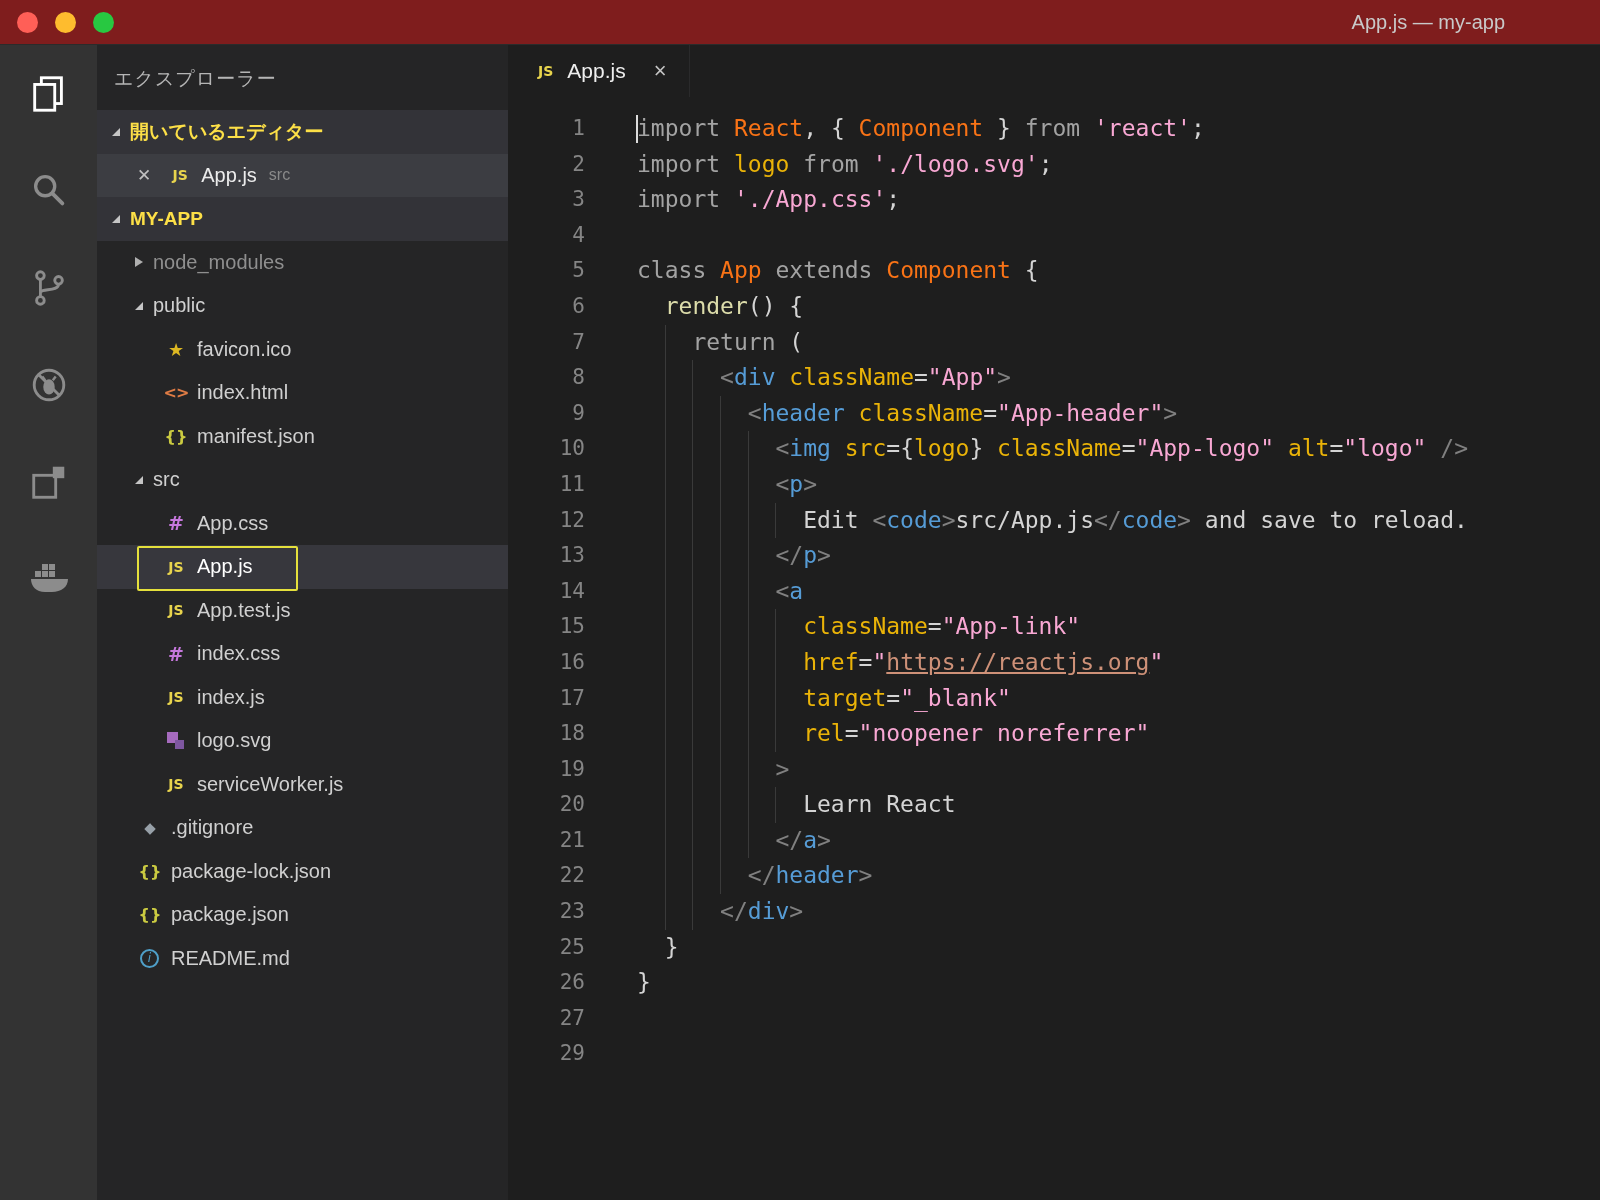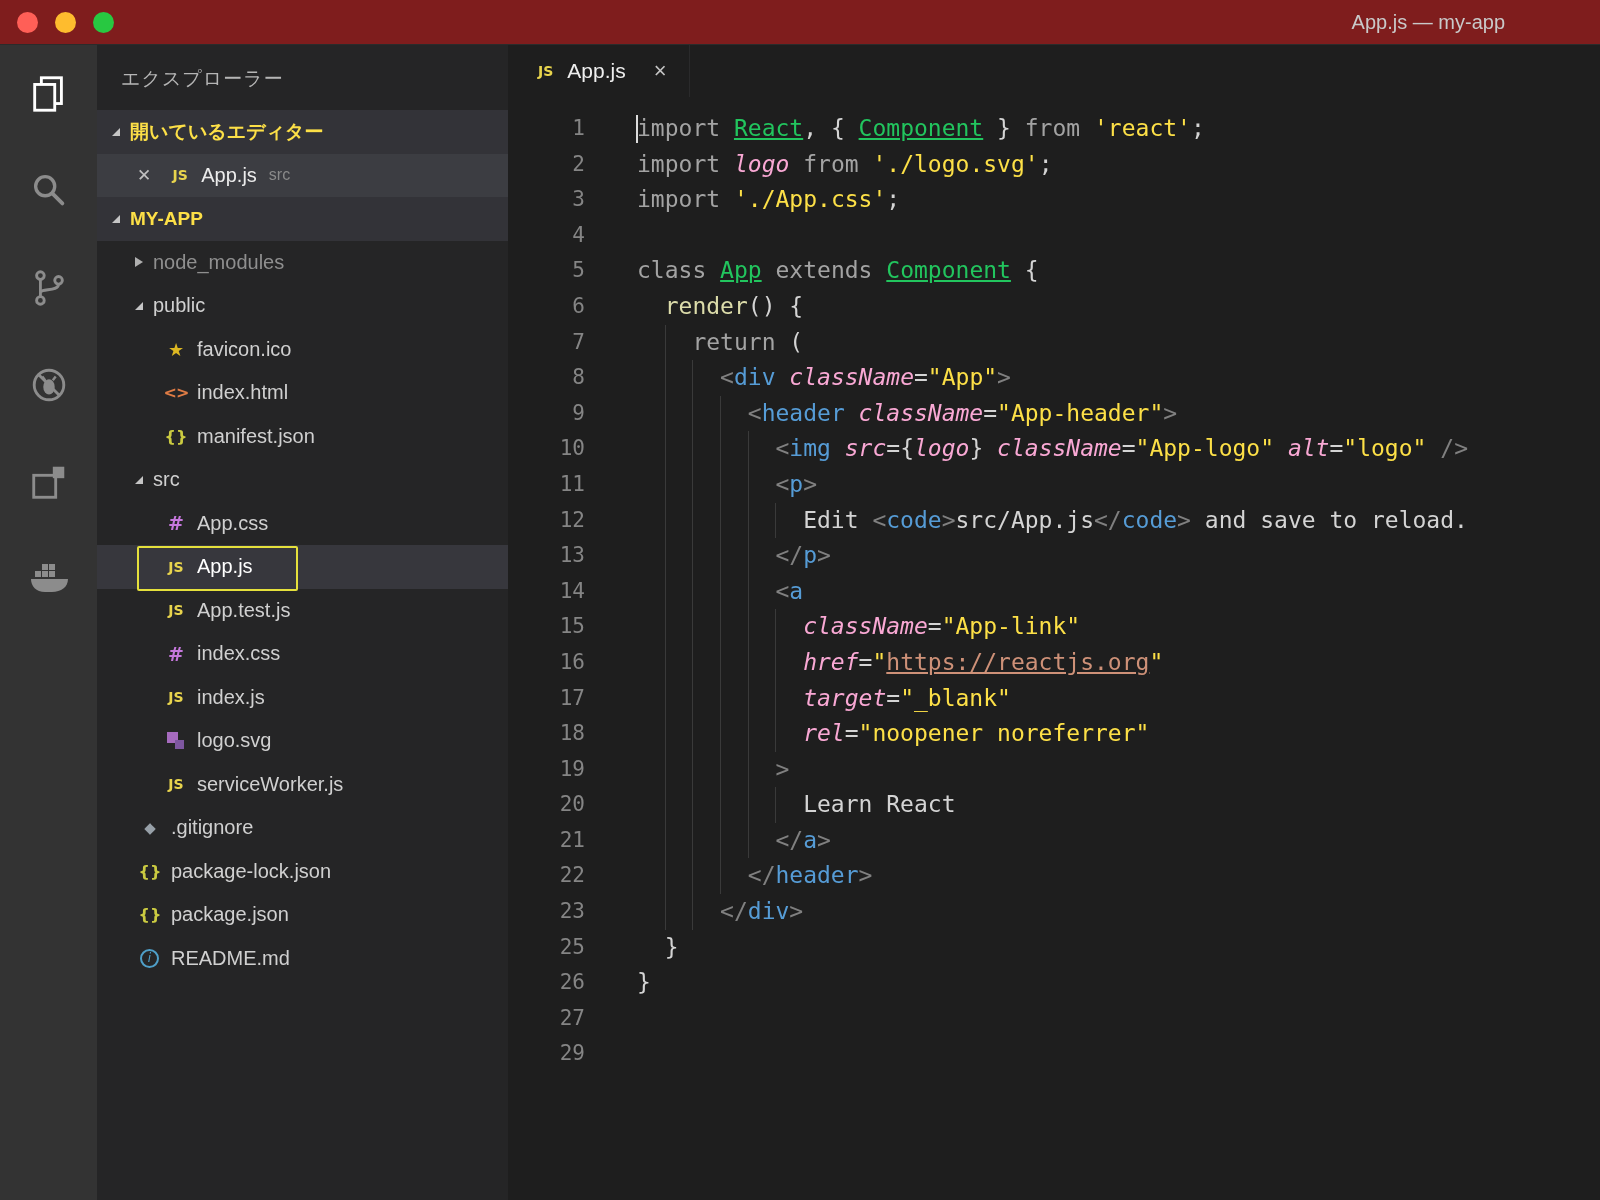--- a/index.html
+++ b/index.html
@@ -16,21 +16,21 @@
 
   
   .main { flex:1; display:flex; min-height:0; }
 
   
   .activitybar { width:97px; flex:none; background:#333333; display:flex; flex-direction:column; }
   .ab-item { height:97px; width:100%; display:flex; align-items:center; justify-content:center; cursor:pointer; }
 
   
   .sidebar { width:411px; flex:none; background:#252526; color:#cccccc; position:relative; font-size:20px; }
-  .sb-title { height:65px; line-height:68px; padding-left:24px; font-size:19px; color:#b5b5b5; letter-spacing:1px; }
+  .sb-title { height:65px; line-height:68px; padding-left:17px; font-size:19px; color:#b5b5b5; letter-spacing:1px; }
   .sb-row { height:43.5px; display:flex; align-items:center; }
   .sec-head { font-weight:bold; font-size:19px; color:#fde047; padding-left:15px; background:#333338; }
   .oe-item { background:#3c3d42; padding-left:40px; }
   .oe-close { color:#c0c0c0; font-size:17px; margin-right:14px; }
   .oe-label { color:#ececec; }
   .oe-detail { color:#8a8a8a; font-size:16px; margin-left:12px; }
 
   .tw { flex:none; width:0; height:0; margin-right:10px; }
   .tw-exp { border-bottom:8px solid #c5c5c5; border-left:8px solid transparent; }
   .tw-col { border-left:8px solid #b0b0b0; border-top:5px solid transparent; border-bottom:5px solid transparent; }
@@ -67,22 +67,22 @@
   .tab-close { color:#c5c5c5; font-size:22px; margin-left:28px; }
 
   .code { flex:1; padding-top:14px; font-family:"DejaVu Sans Mono",monospace;
           font-size:23px; line-height:35.6px; overflow:hidden; }
   .cl { display:flex; height:35.6px; }
   .ln { width:77px; flex:none; text-align:right; color:#858585; font-size:21px; }
   .lc { margin-left:52px; white-space:pre; position:relative; flex:1; }
   .ig { position:absolute; top:0; bottom:0; width:1px; background:#3a3a3a; font-style:normal; }
   .cursor { position:absolute; left:-1px; top:4px; height:28px; width:2px; background:#dcdcdc; }
 
-  .tk-pln{ color:#d4d4d4; } .tk-kw{ color:#a3a3a3; } .tk-type{ color:#22c55e;text-decoration:underline; }
-  .tk-var{ color:#f9a8d4;font-style:italic; } .tk-str{ color:#fde047; } .tk-fn{ color:#dcdcaa; }
+  .tk-pln{ color:#d4d4d4; } .tk-kw{ color:#a3a3a3; } .tk-type{ color:#f97316; }
+  .tk-var{ color:#eab308; } .tk-str{ color:#f9a8d4; } .tk-fn{ color:#dcdcaa; }
   .tk-tag{ color:#569cd6; } .tk-ang{ color:#808080; }
   .tk-lnk{ color:#ce9178; text-decoration:underline; }
 </style>
 </head>
 <body>
 
 <div class="window">
 
   <div class="titlebar">
     <div class="traffic">

